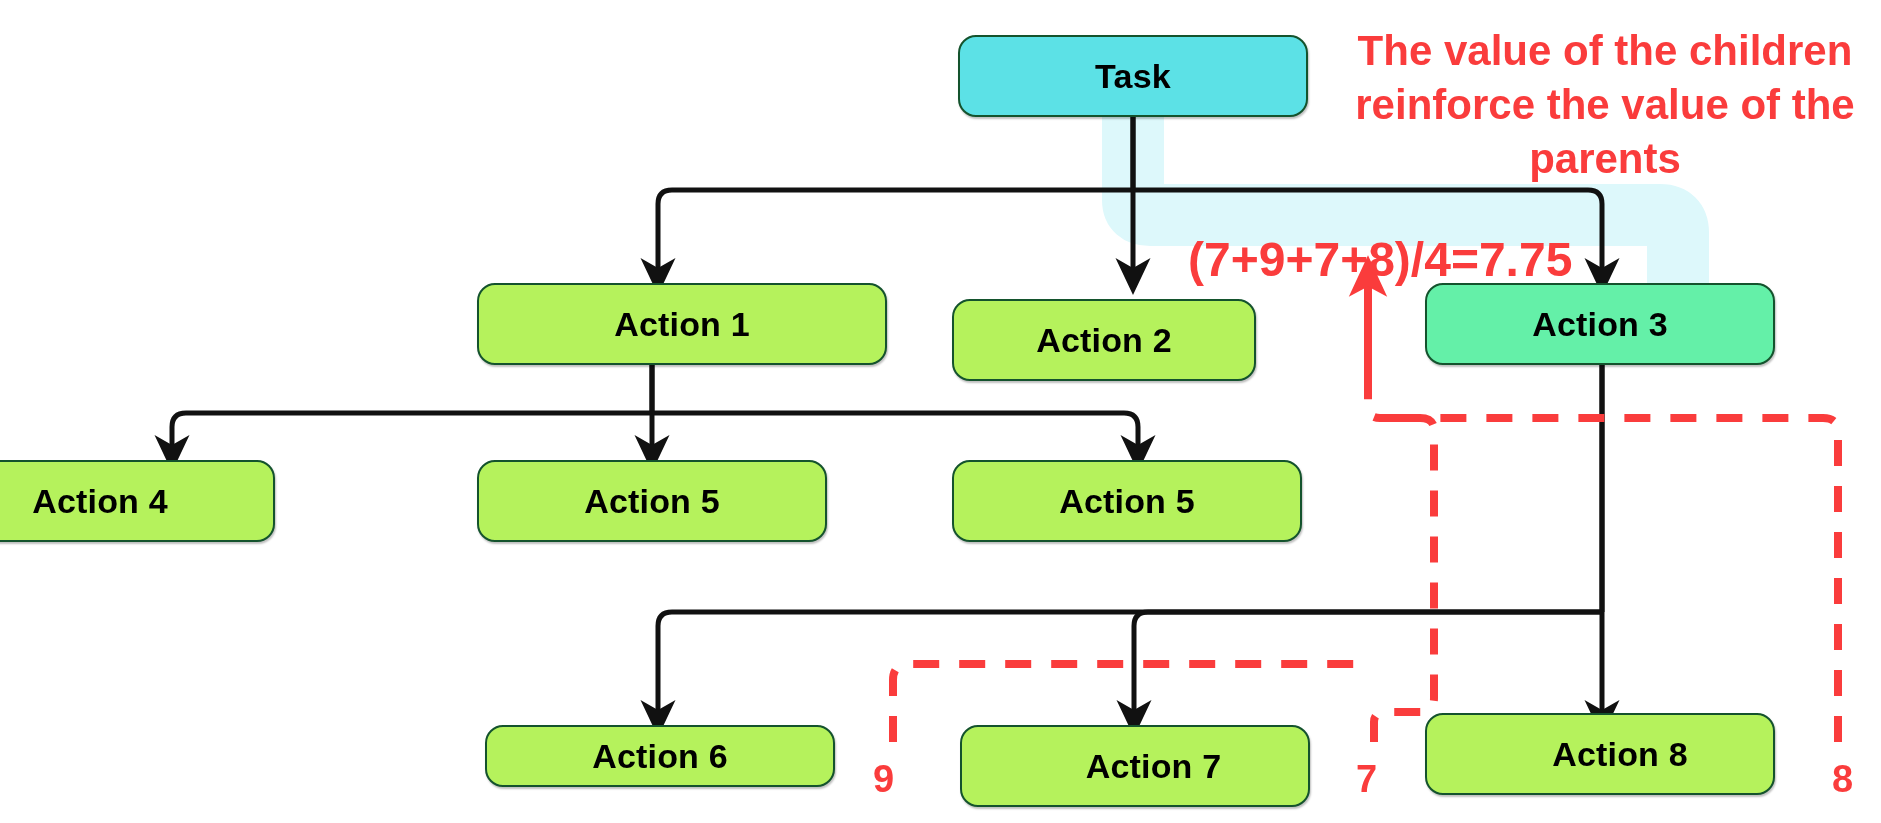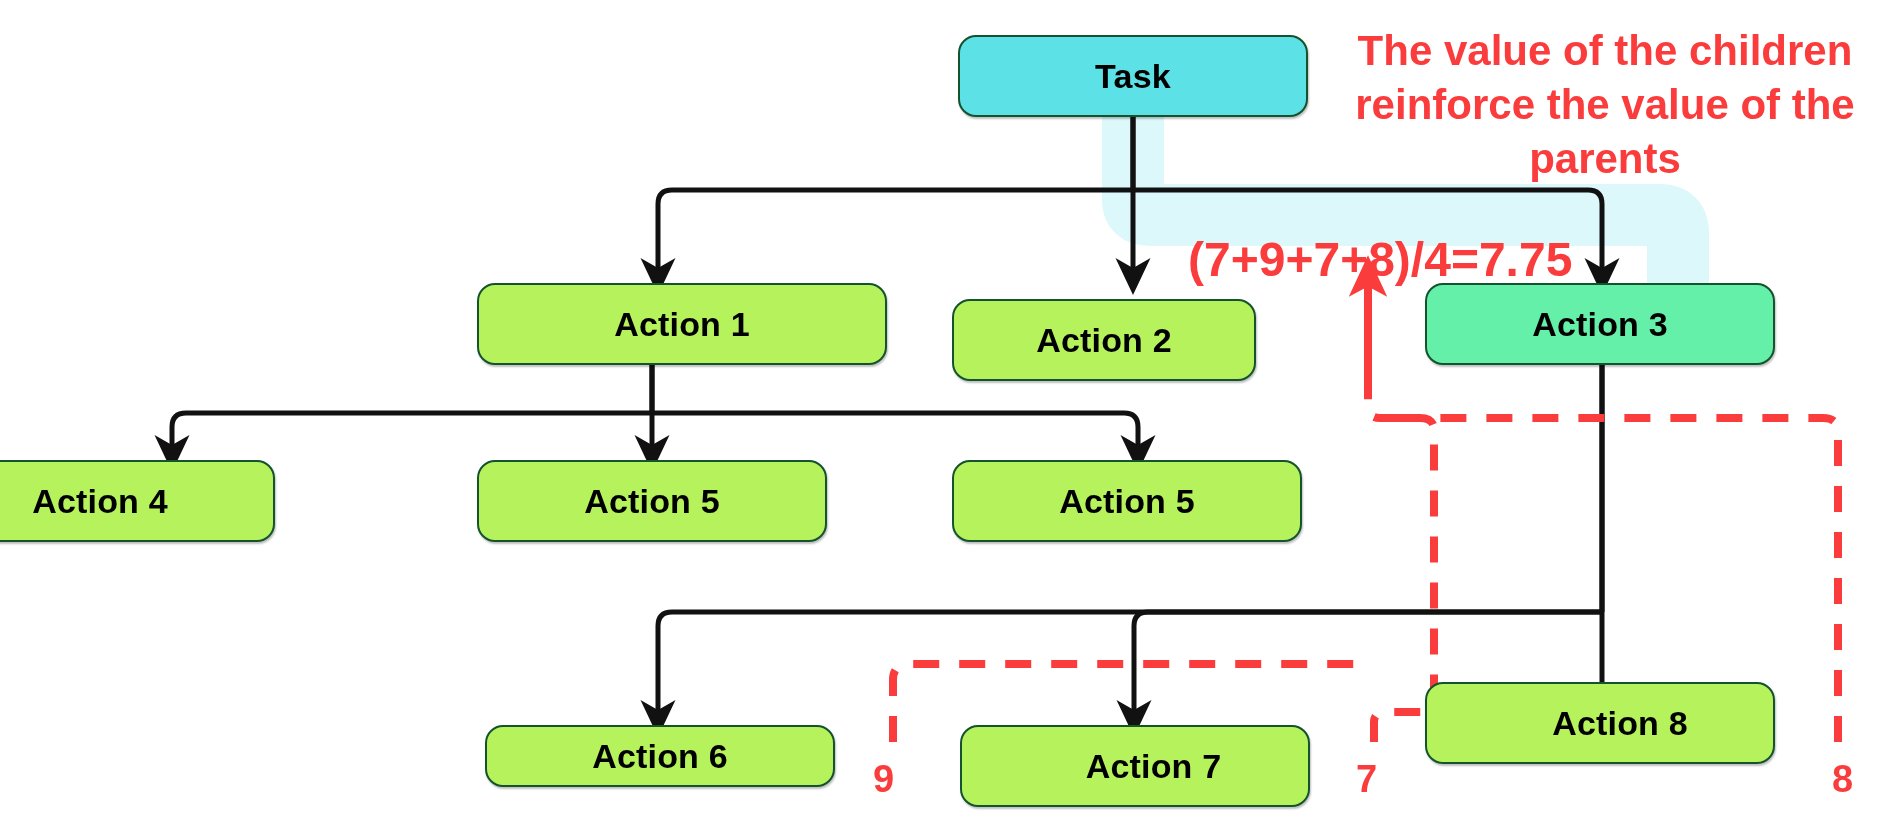--- a/index.html
+++ b/index.html
@@ -150,21 +150,21 @@
   </div>
 
   <div class="node node-action" style="left:485px; top:725px; width:350px; height:62px;">
     <span>Action 6</span>
   </div>
 
   <div class="node node-action" style="left:960px; top:725px; width:350px; height:82px;padding-left:37px;">
     <span>Action 7</span>
   </div>
 
-  <div class="node node-action" style="left:1425px; top:682px; width:350px; height:82px;padding-left:40px;">
+  <div class="node node-action" style="left:1425px; top:713px; width:350px; height:82px;padding-left:40px;">
     <span>Action 8</span>
   </div>
 
   <div class="annotation" style="left:1345px; top:24px; width:520px; font-size:42px;">The value of the children reinforce the value of the parents</div>
 
   <div class="formula" style="left:1188px; top:232px;">(7+9+7+8)/4=7.75</div>
 
   <div class="value-label" style="left:873px; top:758px;">9</div>
 
   <div class="value-label" style="left:1356px; top:758px;">7</div>

